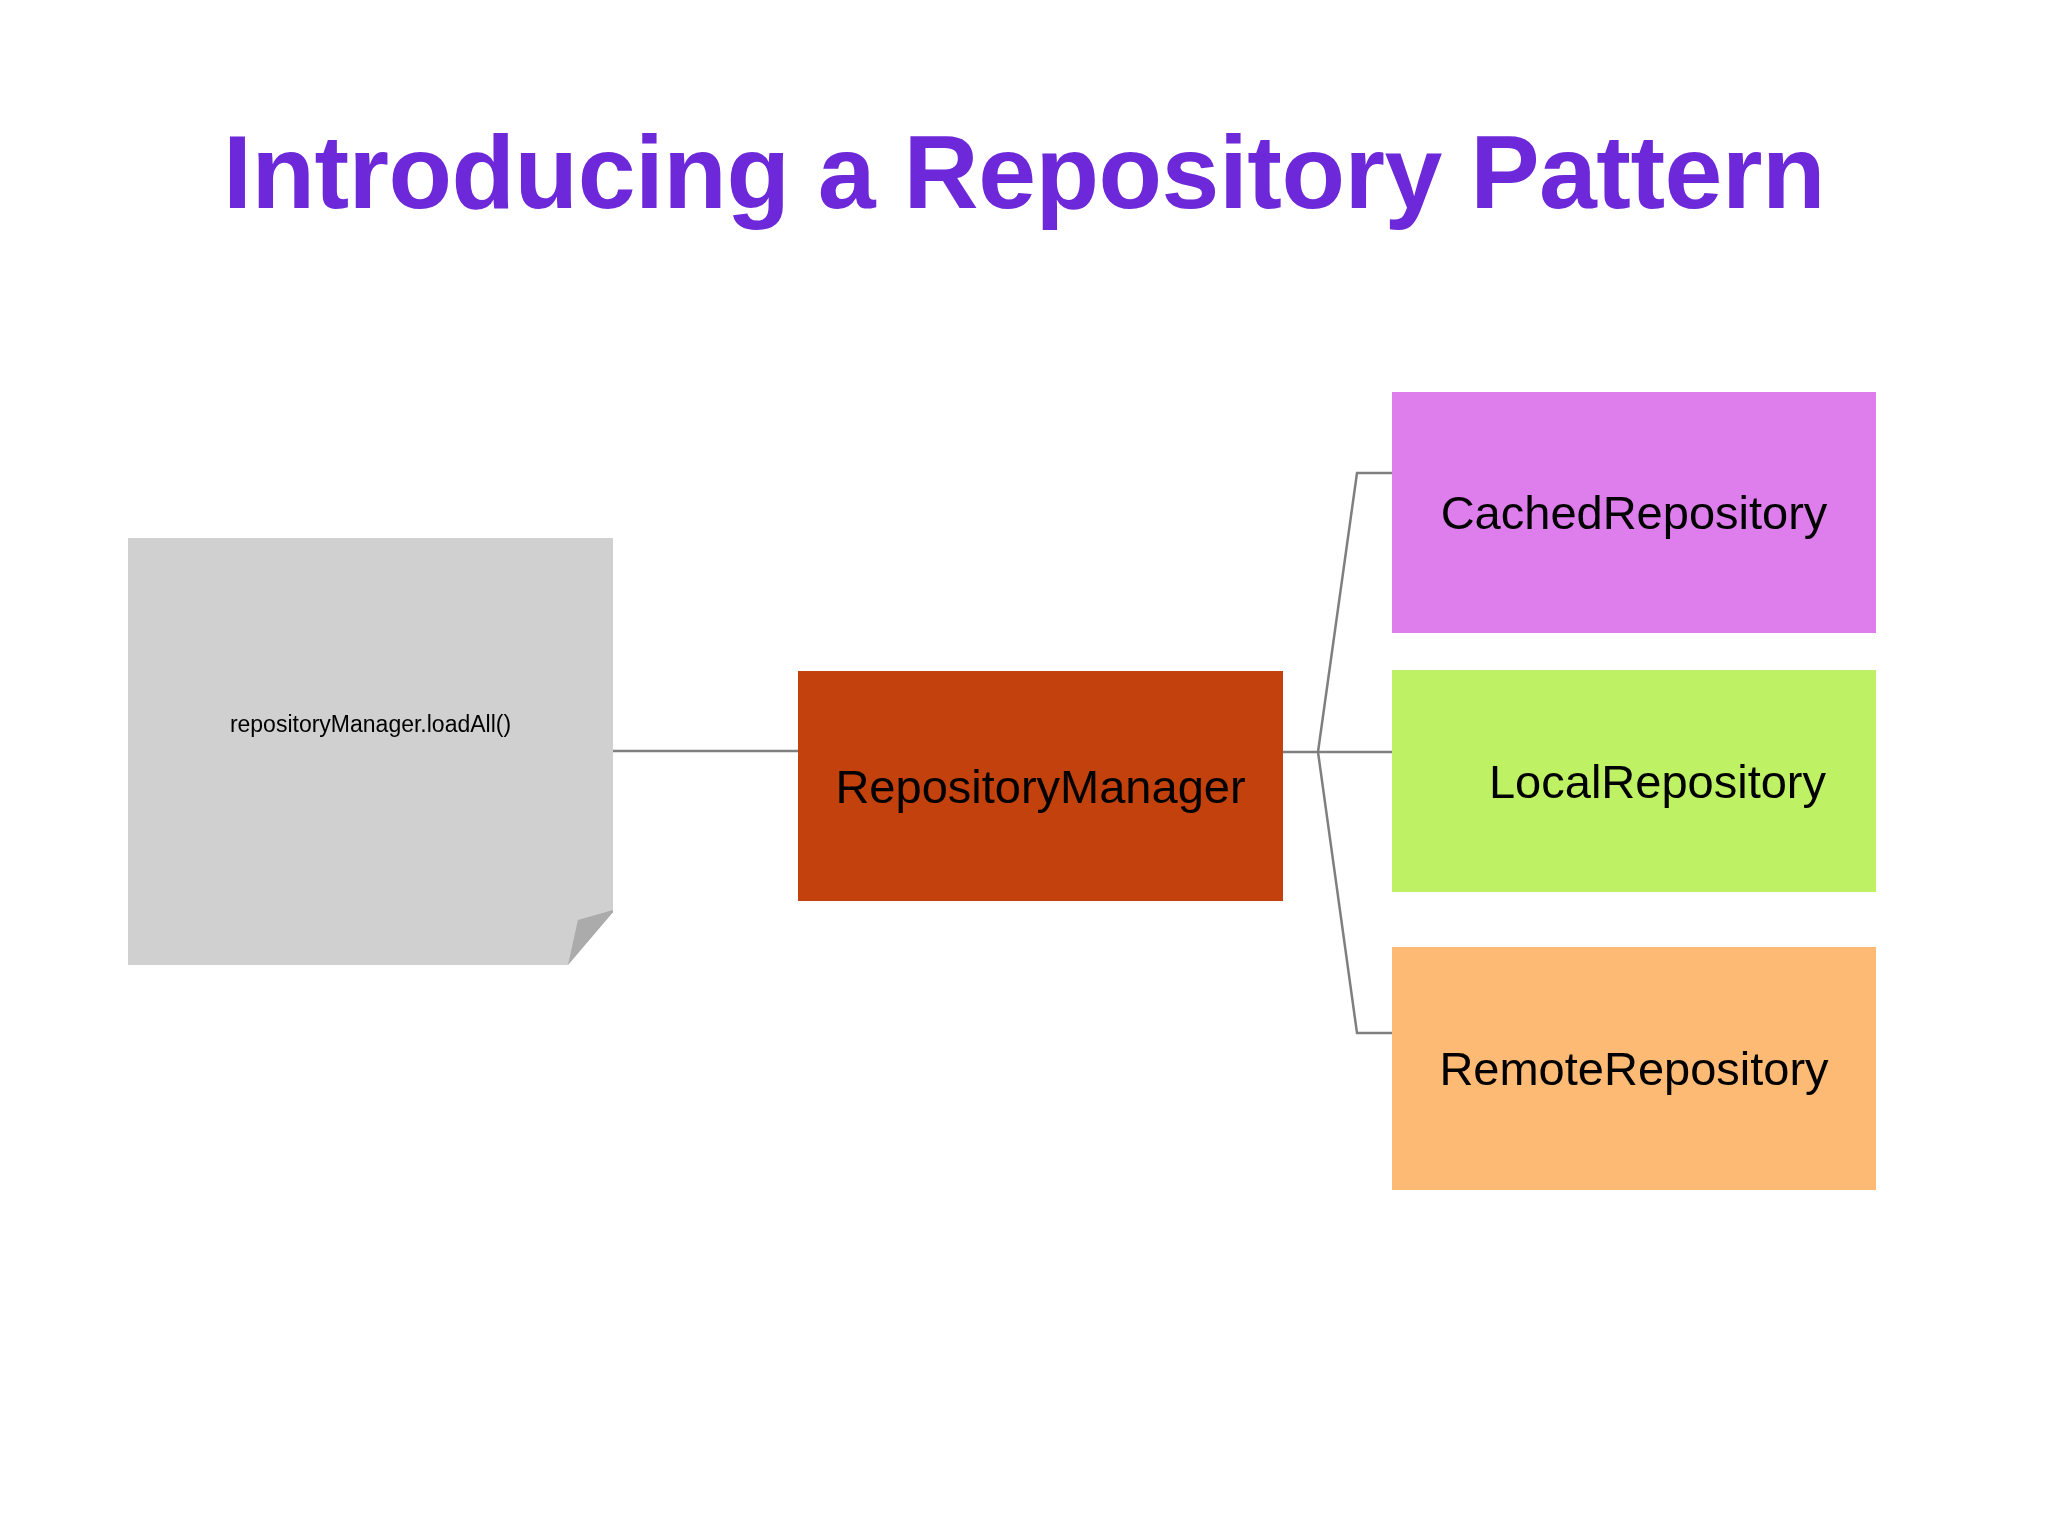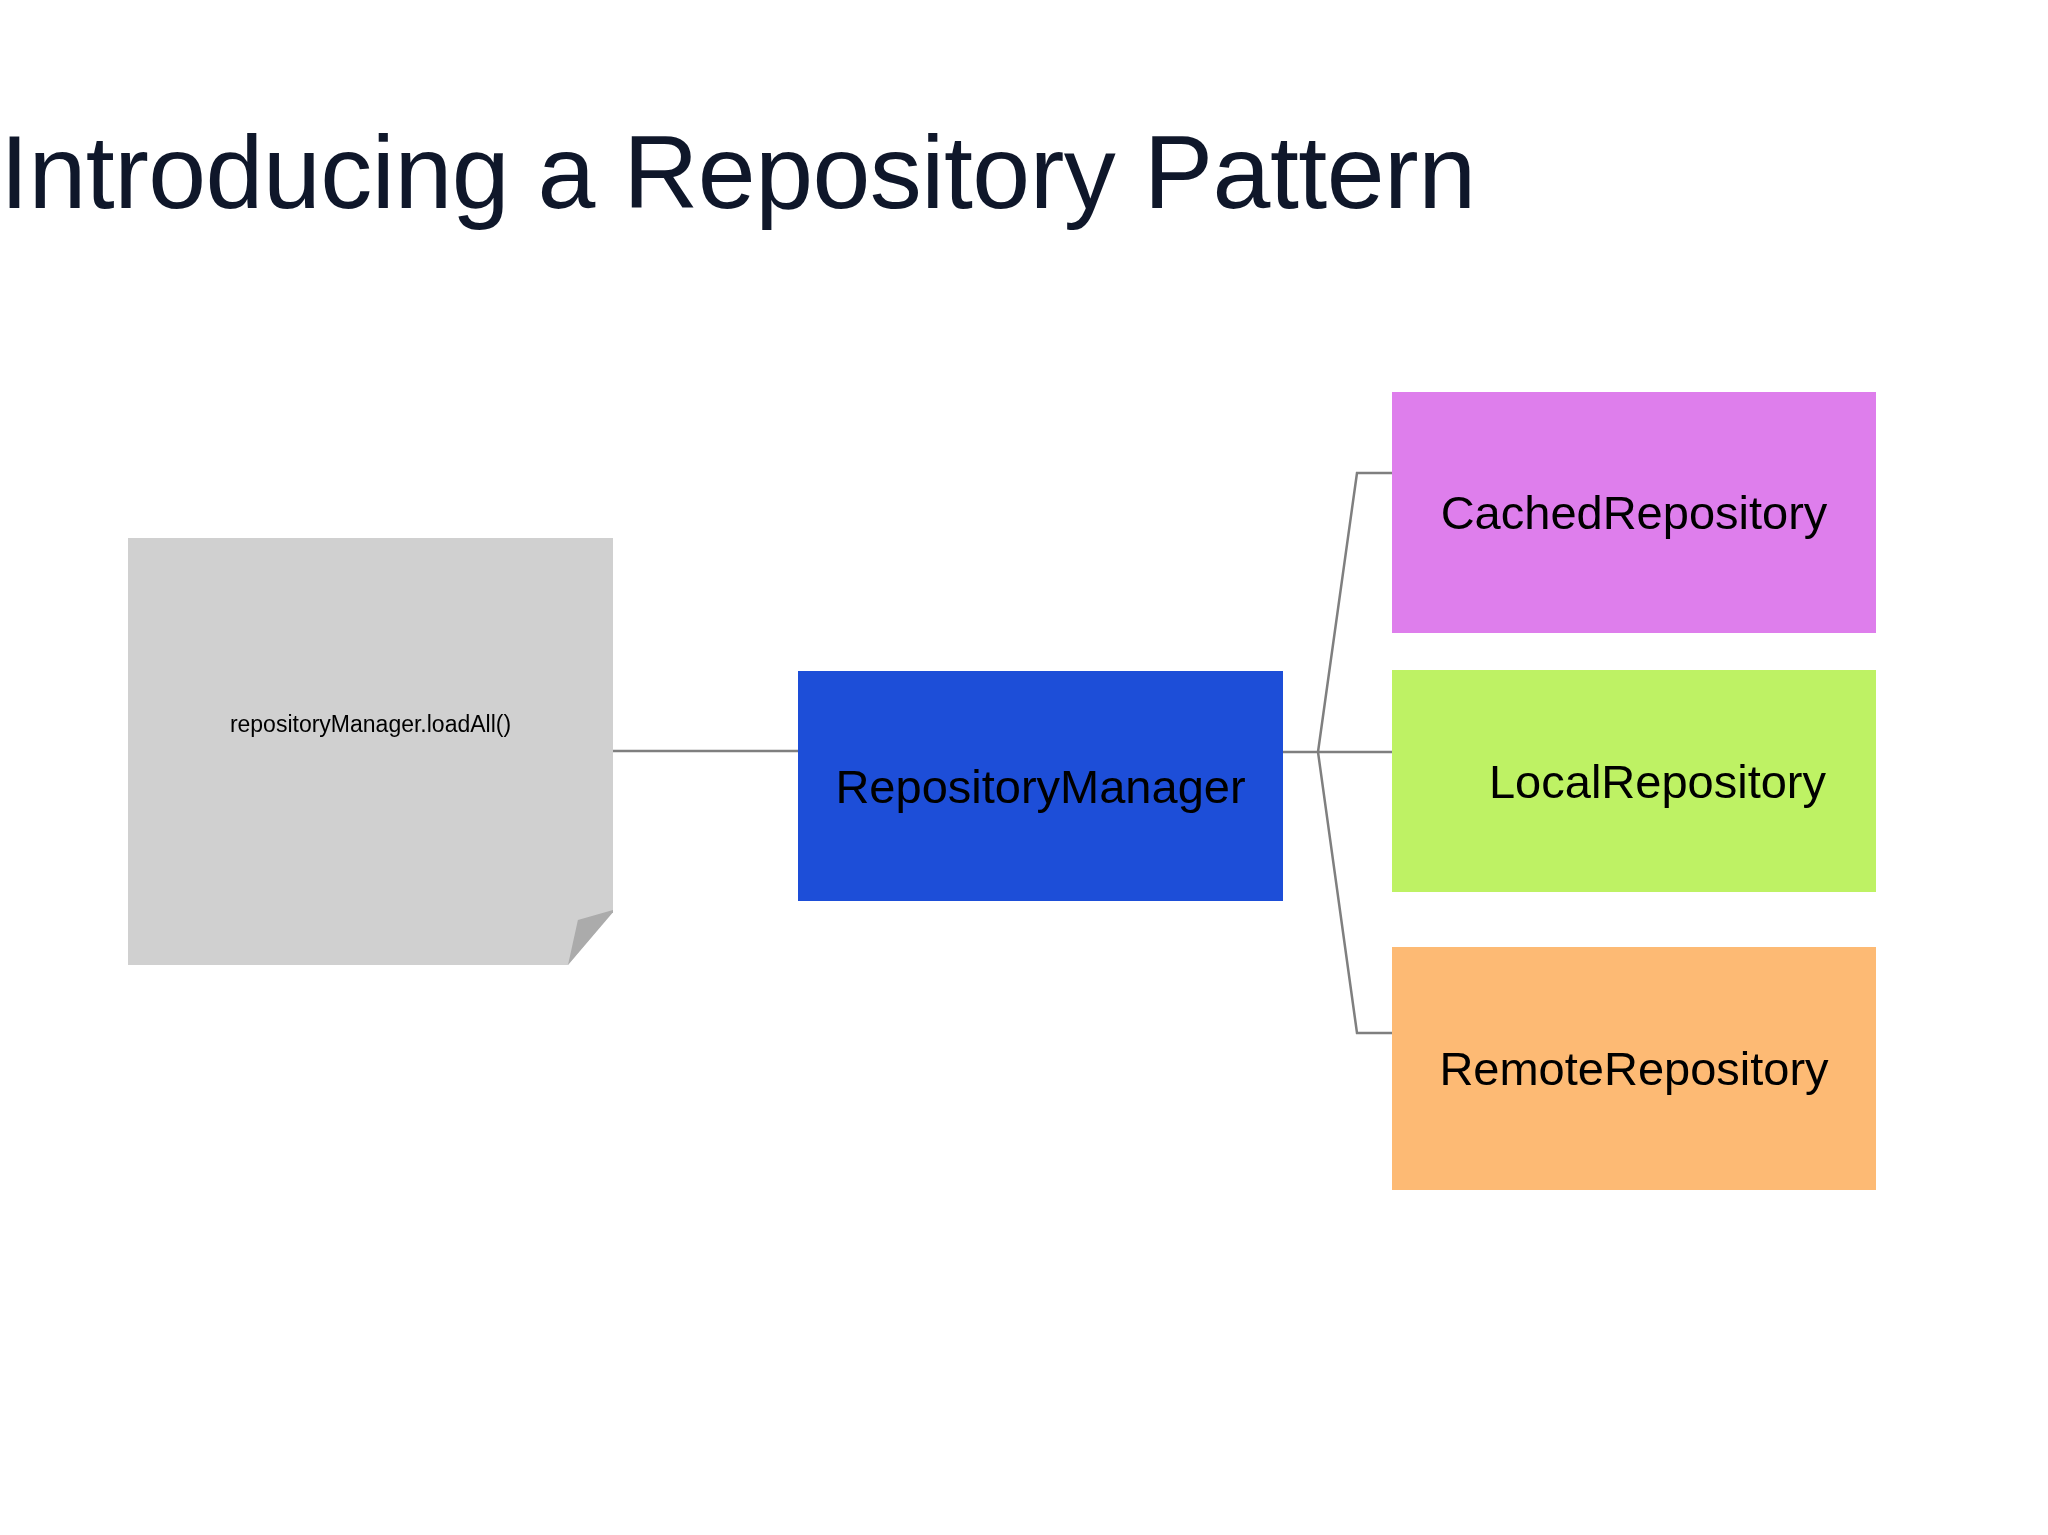--- a/index.html
+++ b/index.html
@@ -17,25 +17,25 @@
     height: 1535px;
     background: #ffffff;
     overflow: hidden;
   }
   
   #slide-title {
     position: absolute;
     left: 0;
     top: 118px;
     width: 2048px;
-    text-align: left;
+    text-align: center;
     font-size: 104px;
     line-height: 1.05;
-    color: #0f172a;
-    font-weight: 400;
+    color: #6d28d9;
+    font-weight: 700;
     letter-spacing: -0.5px;
     white-space: nowrap;
   }
   
   #diagram-canvas {
     position: absolute;
     left: 0;
     top: 0;
     width: 2048px;
     height: 1535px;
@@ -96,21 +96,21 @@
     font-size: 47px;
     font-weight: 400;
     box-sizing: border-box;
     margin-top: 40px;
   }
   #node-repository-manager {
     left: 798px;
     top: 631px;
     width: 485px;
     height: 230px;
-    background: #1d4ed8;
+    background: #c2410c;
     align-items: center;
   }
   #node-cached-repository {
     left: 1392px;
     top: 352px;
     width: 484px;
     height: 241px;
     background: #de7eec;
   }
   #node-local-repository {

